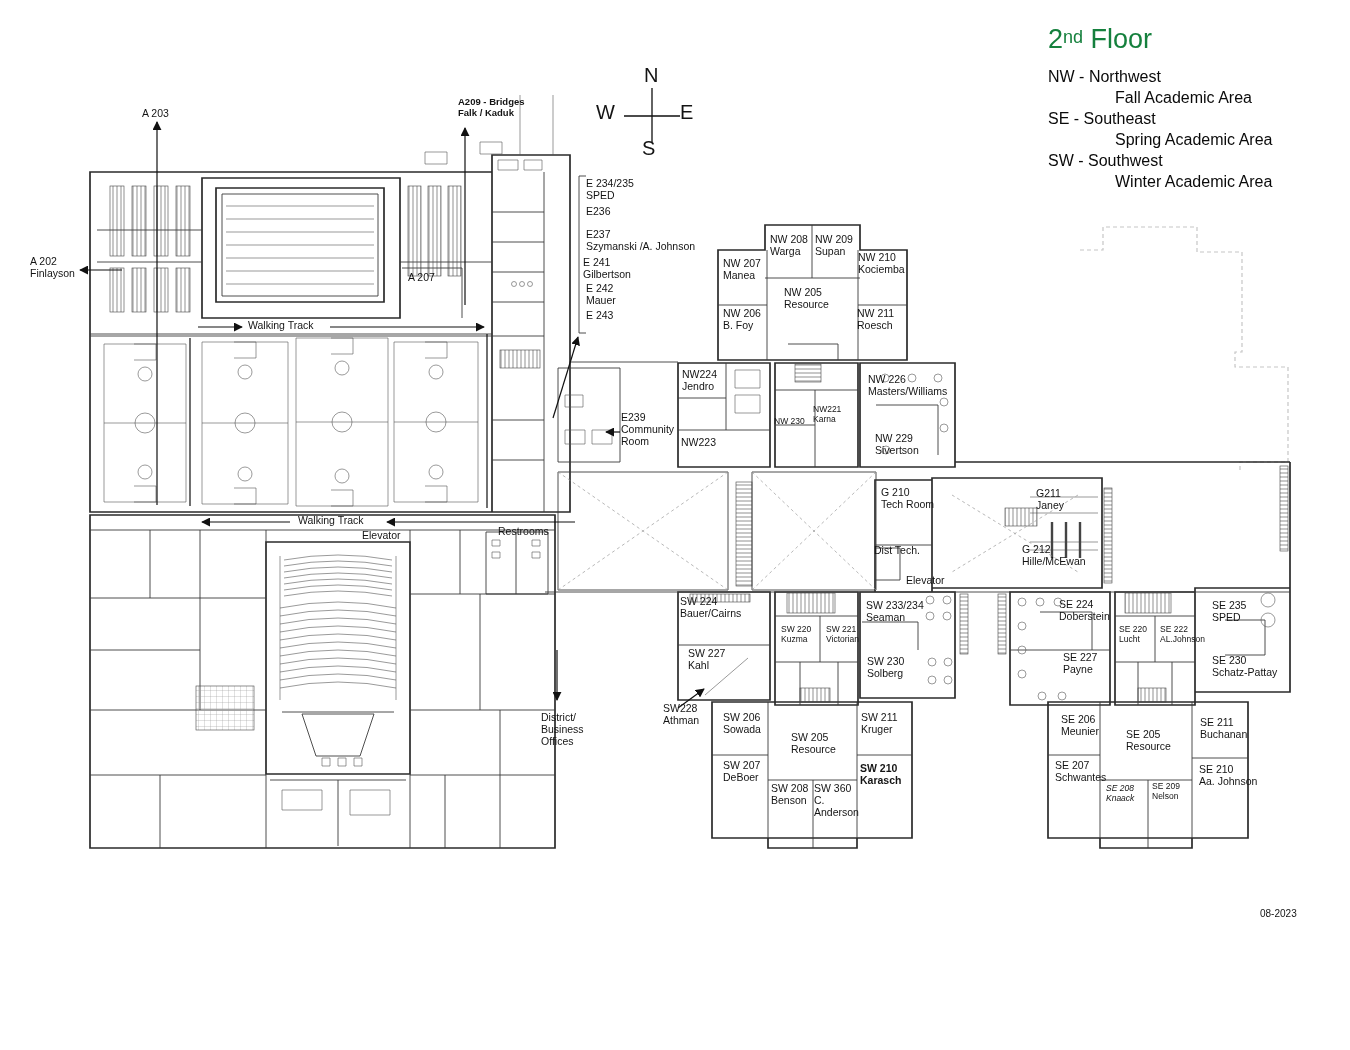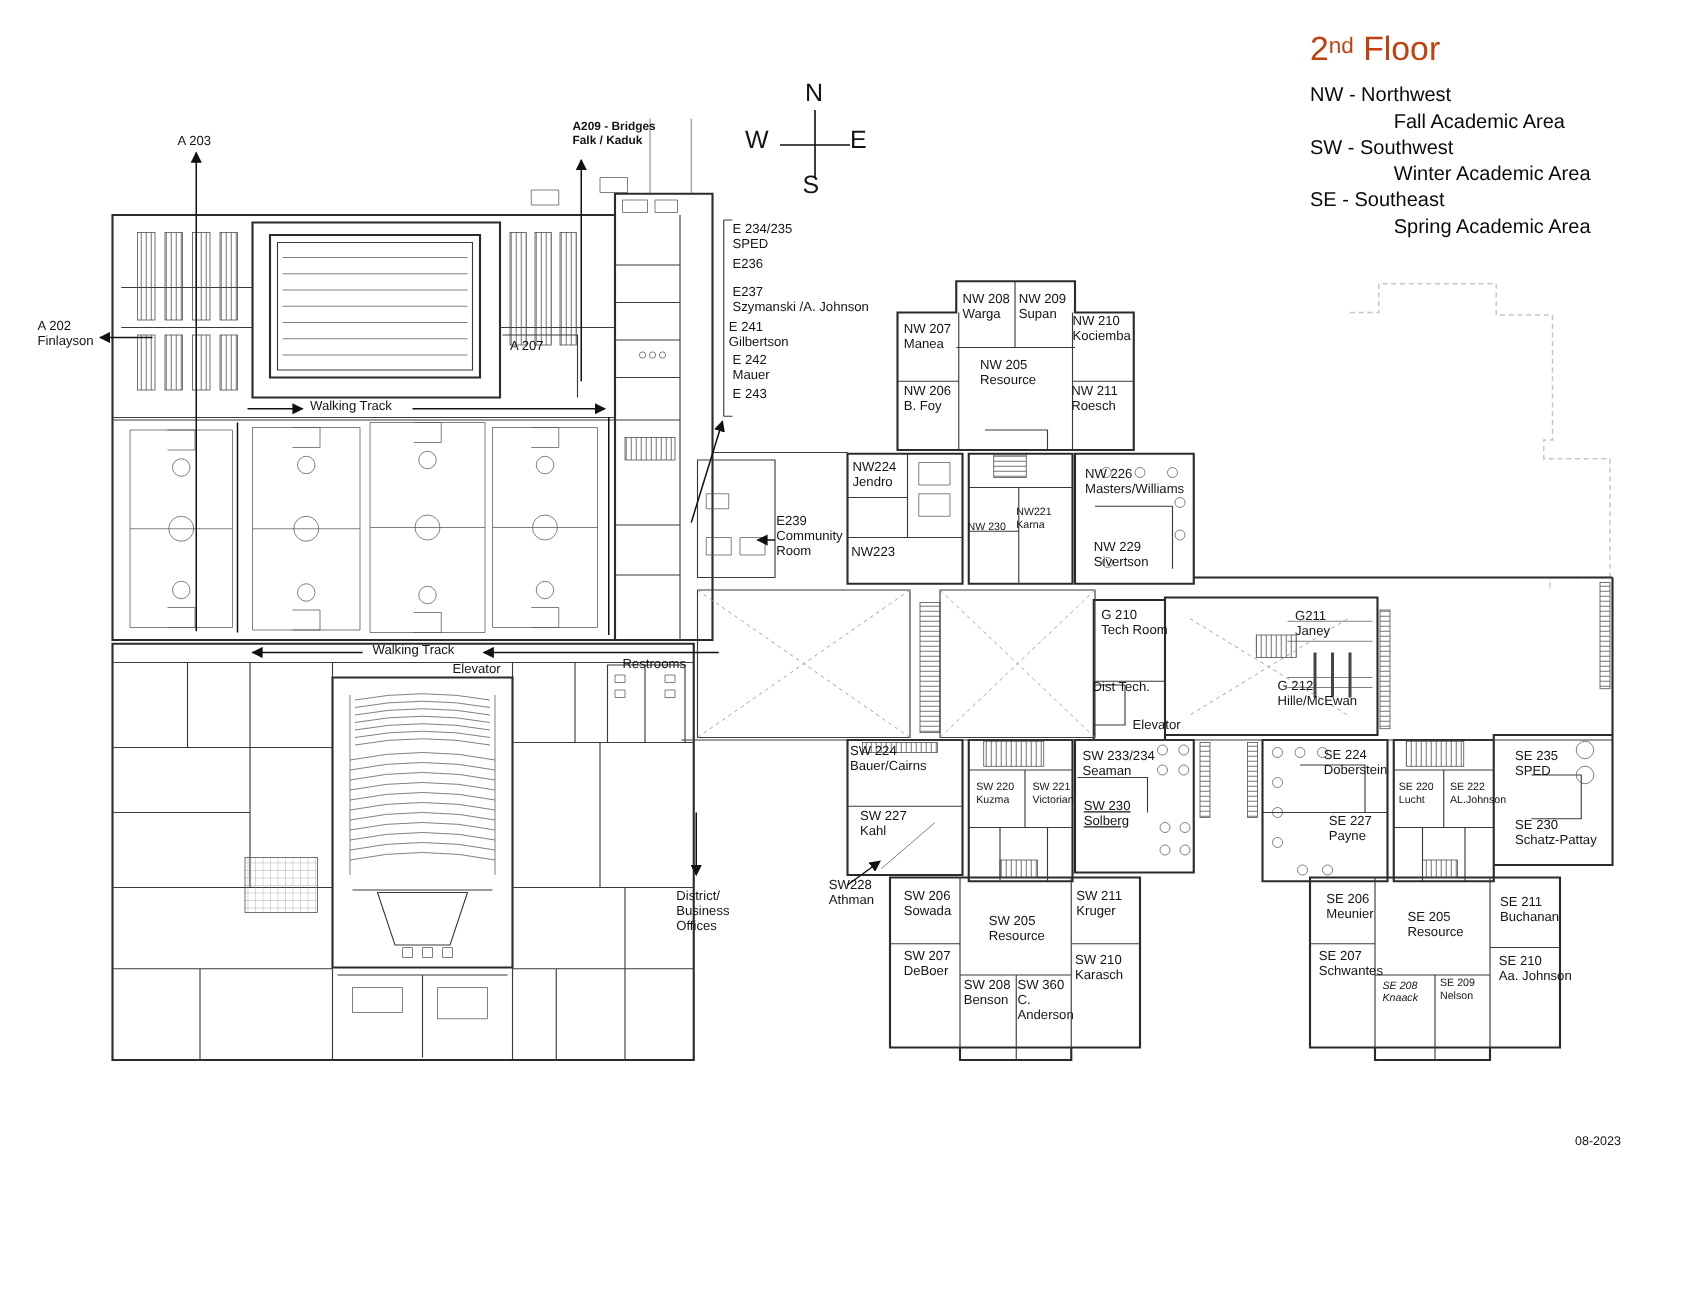--- a/index.html
+++ b/index.html
@@ -16,21 +16,21 @@
   .a{fill:none;stroke:#111;stroke-width:1.2;}
   .cpx{fill:none;stroke:#111;stroke-width:1.3;}
   .pat{stroke:#444;stroke-width:0.6;}
   
   .lbl{position:absolute;font-size:10.5px;line-height:1.12;white-space:pre-line;color:#141414;}
   .sm{font-size:8.5px;line-height:1.15;}
   .b{font-size:9.5px;font-weight:bold;line-height:1.12;}
   .cp{font-size:20px;font-weight:normal;}
   .rev{font-size:10px;}
   
-  .title{position:absolute;left:1048px;top:24px;font-size:27px;color:#c2410c;}
+  .title{position:absolute;left:1048px;top:24px;font-size:27px;color:#15803d;}
   .title sup{font-size:18px;vertical-align:0.30em;}
   .legend{position:absolute;left:1048px;top:66px;font-size:16px;line-height:21px;color:#0a0a0a;}
   .leg-desc{padding-left:67px;}
 </style>
 </head>
 <body>
 
 <div class="canvas">
 
   <svg width="1350" height="1050" viewBox="0 0 1350 1050">
@@ -286,31 +286,31 @@
       <div class="lbl" style="left: 680px; top: 596px;">SW 224
 Bauer/Cairns</div>
       <div class="lbl sm" style="left: 781px; top: 625px;">SW 220
 Kuzma</div>
       <div class="lbl sm" style="left: 826px; top: 625px;">SW 221
 Victorian</div>
       <div class="lbl" style="left: 866px; top: 600px;">SW 233/234
 Seaman</div>
       <div class="lbl" style="left: 688px; top: 648px;">SW 227
 Kahl</div>
-      <div class="lbl" style="left: 867px; top: 640px; text-decoration: underline;">SW 230
+      <div class="lbl" style="left: 867px; top: 656px;">SW 230
 Solberg</div>
       <div class="lbl" style="left: 723px; top: 712px;">SW 206
 Sowada</div>
       <div class="lbl" style="left: 861px; top: 712px;">SW 211
 Kruger</div>
       <div class="lbl" style="left: 791px; top: 732px;">SW 205
 Resource</div>
       <div class="lbl" style="left: 723px; top: 760px;">SW 207
 DeBoer</div>
-      <div class="lbl" style="left: 860px; top: 763px;">SW 210
+      <div class="lbl" style="left: 860px; top: 763px; font-weight: bold;">SW 210
 Karasch</div>
       <div class="lbl" style="left: 771px; top: 783px;">SW 208
 Benson</div>
       <div class="lbl" style="left: 814px; top: 783px;">SW 360
 C.
 Anderson</div>
       <div class="lbl" style="left: 1059px; top: 599px;">SE 224
 Doberstein</div>
       <div class="lbl sm" style="left: 1119px; top: 625px;">SE 220
 Lucht</div>
@@ -340,22 +340,22 @@
     </div>
 
   <div class="title"><span>2</span><sup>nd</sup> <span>Floor</span></div>
 
   <div class="legend">
     <div class="leg-item">
       <div class="leg-abbr">NW - Northwest</div>
       <div class="leg-desc">Fall Academic Area</div>
     </div>
     <div class="leg-item">
+      <div class="leg-abbr">SE - Southeast</div>
+      <div class="leg-desc">Spring Academic Area</div>
+    </div>
+    <div class="leg-item">
       <div class="leg-abbr">SW - Southwest</div>
       <div class="leg-desc">Winter Academic Area</div>
     </div>
-    <div class="leg-item">
-      <div class="leg-abbr">SE - Southeast</div>
-      <div class="leg-desc">Spring Academic Area</div>
-    </div>
   </div>
 
 </div>
 
 </body></html>

